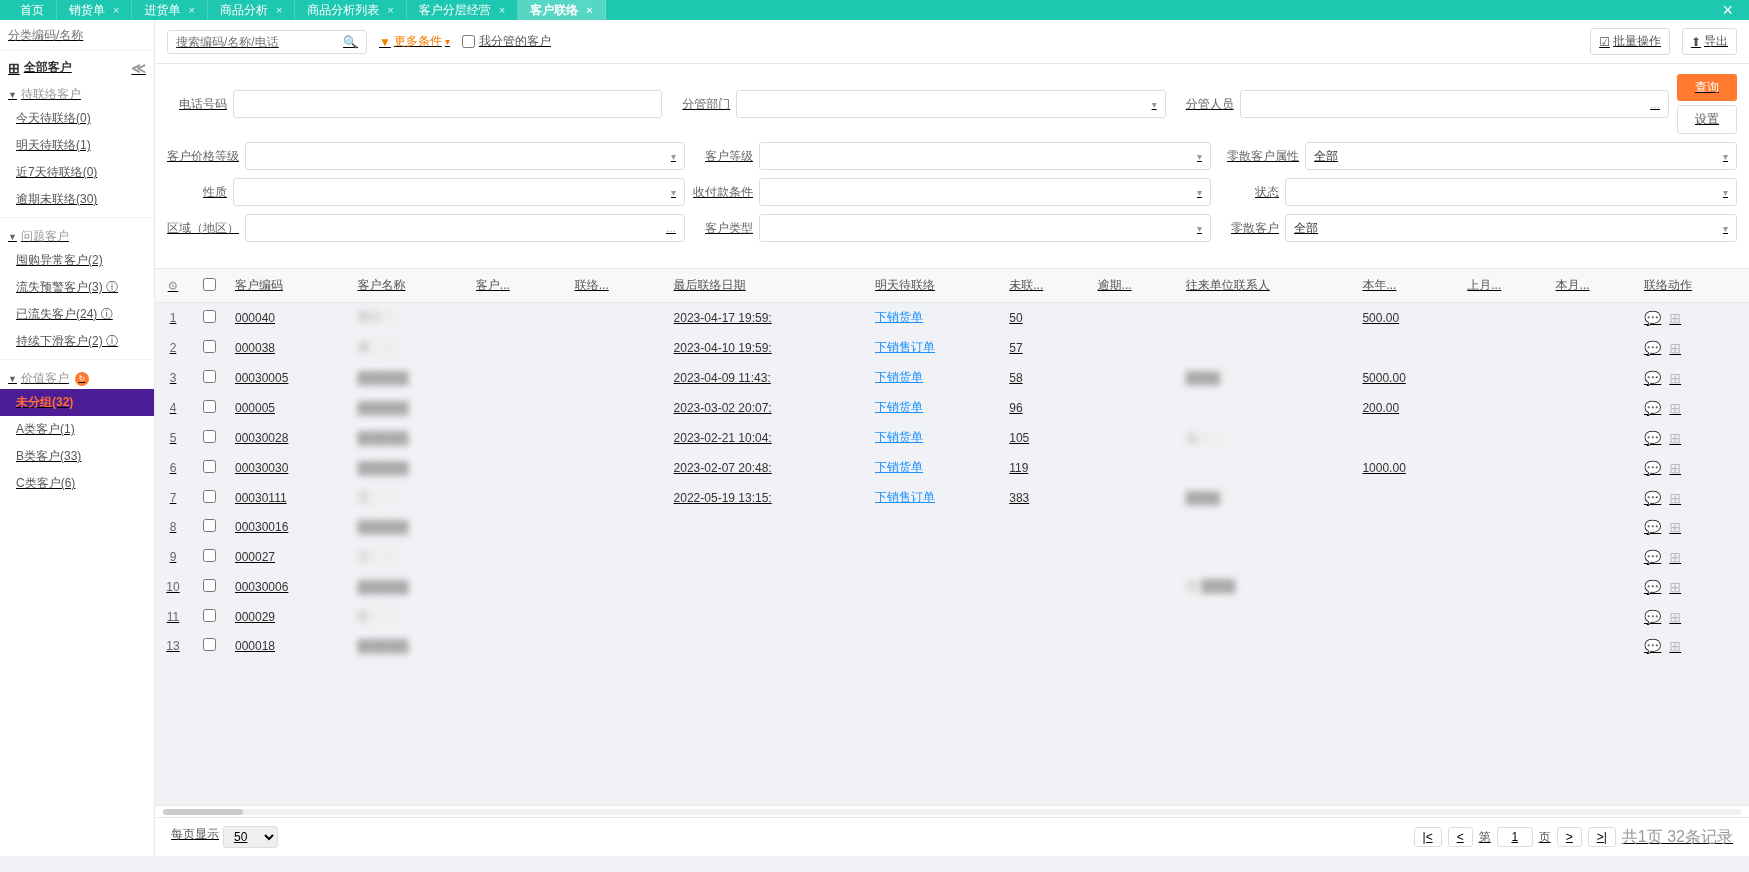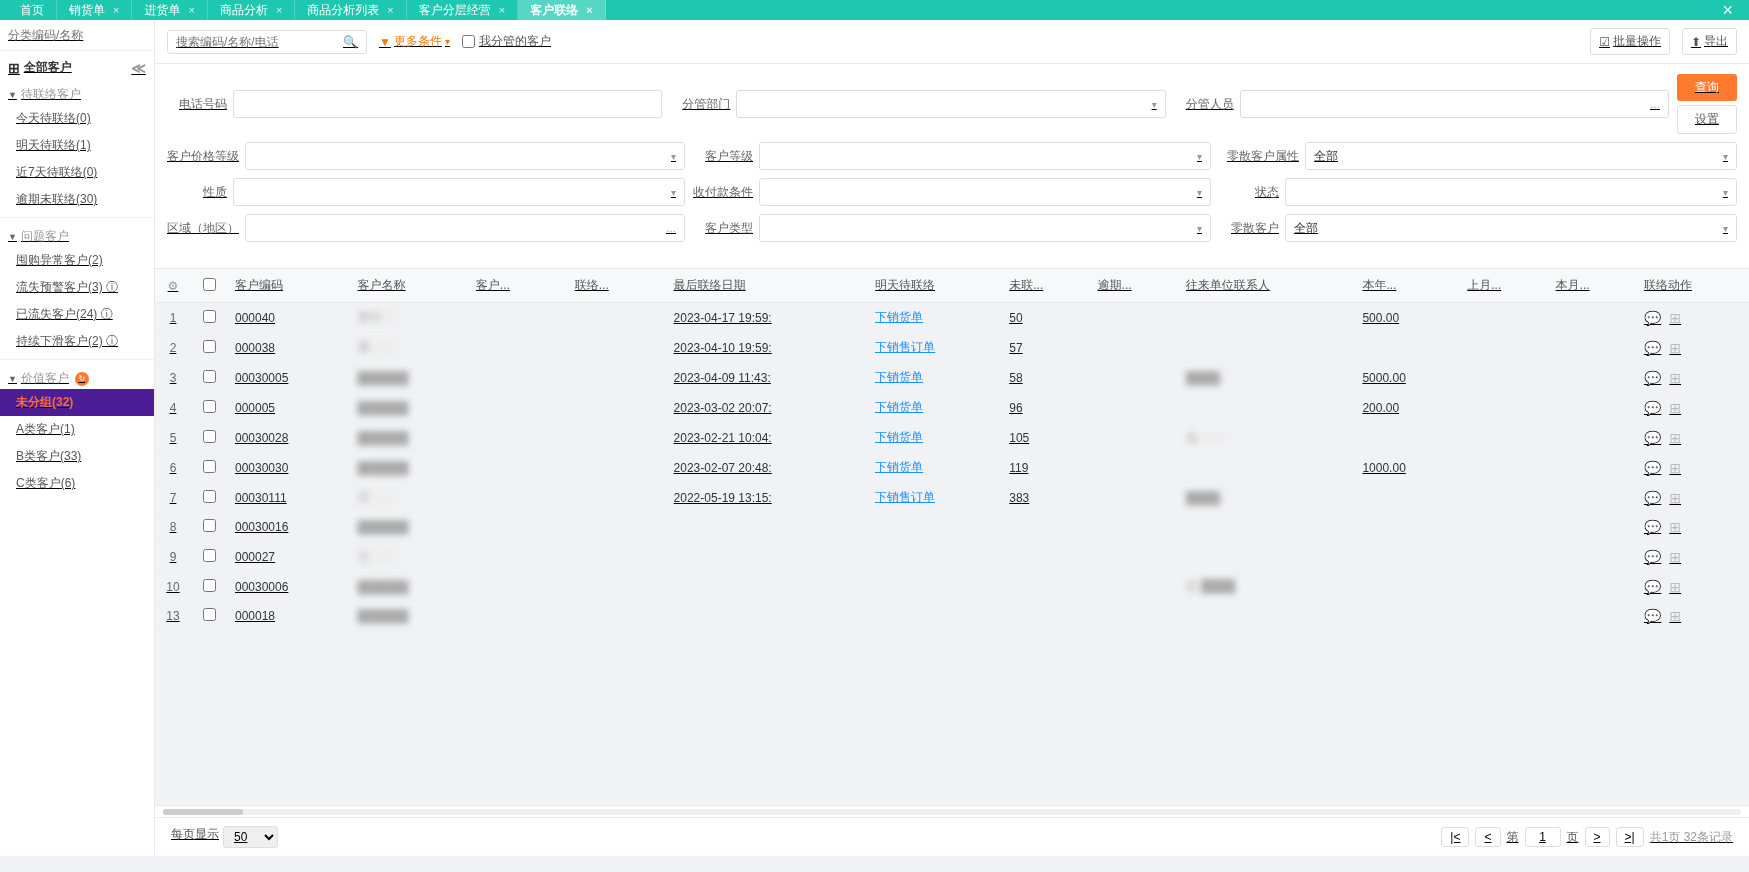--- a/index.html
+++ b/index.html
@@ -336,21 +336,21 @@
     .pagination .page-input {
       border: 1px solid #ddd;
       border-radius: 3px;
       padding: 2px 4px;
       width: 36px;
       text-align: center;
       font-size: 12px;
     }
     .total-info {
       color: #999;
-      font-size: 12px;
+      font-size: 16px;
     }
     .checkbox-cell { text-align: center; }
     .row-num { color: #666; text-align: center; }
     .settings-icon { cursor: pointer; color: #999; text-align: center; }
 
     
     .table-scroll-container {
       overflow-x: auto;
       overflow-y: auto;
       flex: 1;
@@ -804,20 +804,42 @@
     <td></td>
     <td></td>
     <td>
       <div class="action-icons">
         <span class="action-icon">💬</span>
         <span class="action-icon">⊞</span>
       </div>
     </td>
   </tr>
             <tr>
+    <td class="row-num center">11</td>
+    <td class="checkbox-cell"><input type="checkbox" style=""></td>
+    <td>000029</td>
+    <td><span style="filter:blur(3px);color:#aaa;background:#eee;border-radius:2px;display:inline-block;min-width:40px;">扯</span></td>
+    <td><span style="filter:blur(3px);color:#aaa;background:#eee;border-radius:2px;display:inline-block;min-width:40px;"></span></td>
+    <td><span style="filter:blur(3px);color:#aaa;background:#eee;border-radius:2px;display:inline-block;min-width:40px;"></span></td>
+    <td></td>
+    <td></td>
+    <td></td>
+    <td></td>
+    <td></td>
+    <td></td>
+    <td></td>
+    <td></td>
+    <td>
+      <div class="action-icons">
+        <span class="action-icon">💬</span>
+        <span class="action-icon">⊞</span>
+      </div>
+    </td>
+  </tr>
+            <tr>
     <td class="row-num center">13</td>
     <td class="checkbox-cell"><input type="checkbox" style=""></td>
     <td>000018</td>
     <td><span style="filter:blur(3px);color:#aaa;background:#eee;border-radius:2px;display:inline-block;min-width:40px;">██████</span></td>
     <td><span style="filter:blur(3px);color:#aaa;background:#eee;border-radius:2px;display:inline-block;min-width:40px;"></span></td>
     <td><span style="filter:blur(3px);color:#aaa;background:#eee;border-radius:2px;display:inline-block;min-width:40px;"></span></td>
     <td></td>
     <td></td>
     <td></td>
     <td></td>

